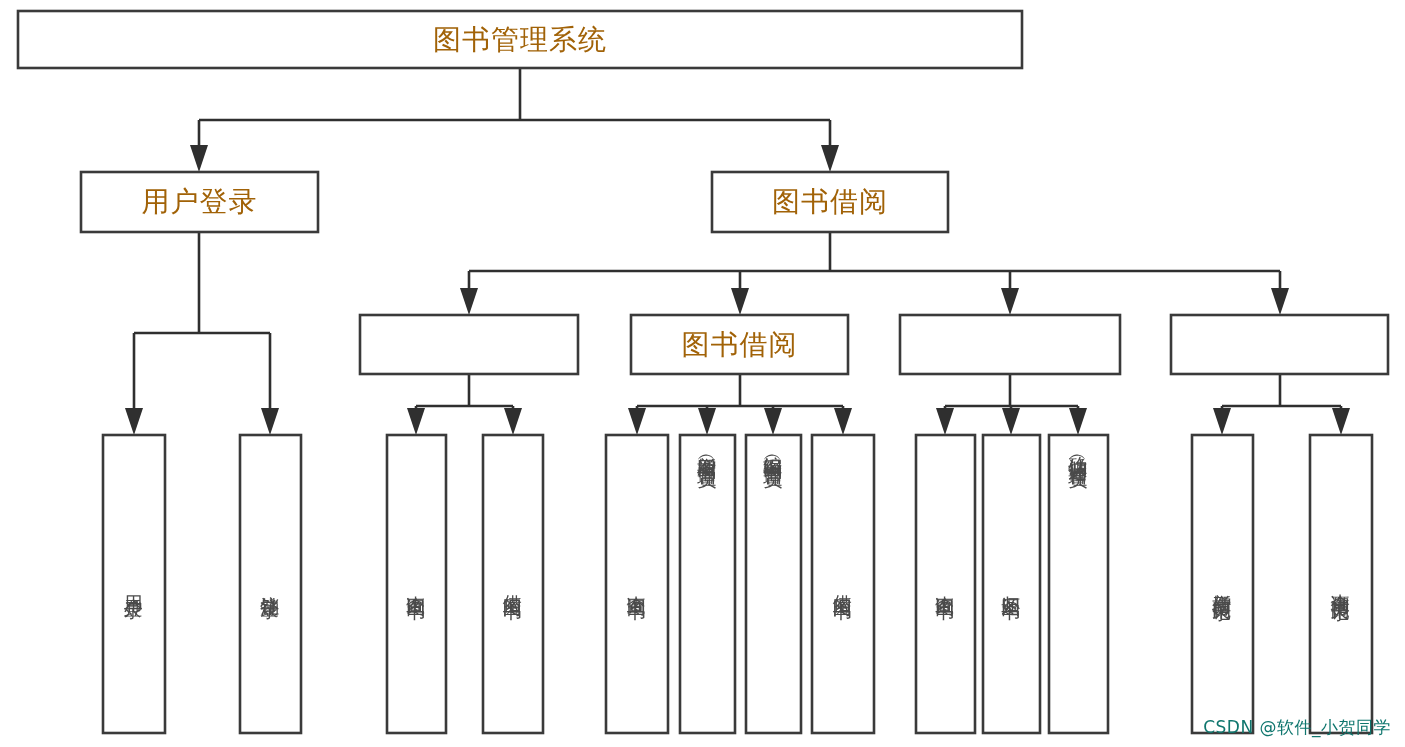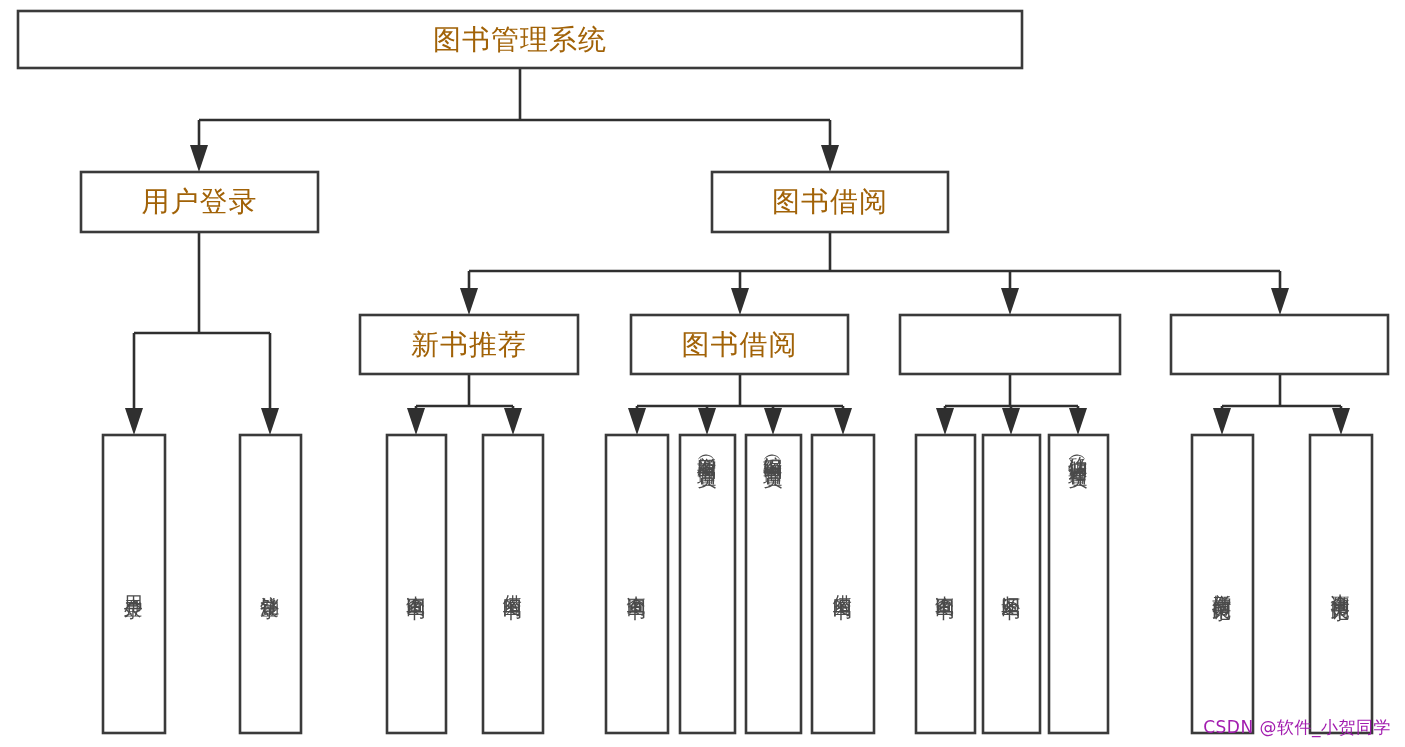--- a/index.html
+++ b/index.html
@@ -72,21 +72,21 @@
     color: #a16207;
     white-space: nowrap;
     letter-spacing: 1px;
   }
   #watermark {
     position: absolute;
     right: 14px;
     bottom: 8px;
     font-family: "DejaVu Sans", "Liberation Sans", sans-serif;
     font-size: 17px;
-    color: #a21caf;
+    color: #0f766e;
     white-space: nowrap;
     pointer-events: none;
     letter-spacing: 0.5px;
   }
 </style>
 </head>
 <body>
 
 <div id="diagram-root">
 
@@ -196,23 +196,20 @@
 
   <div class="horiz-text-holder" style="left:18px;  top:11px;  width:1004px; height:57px;">
     <span class="horiz-text">图书管理系统</span>
   </div>
   <div class="horiz-text-holder" style="left:81px;  top:172px; width:237px;  height:60px;">
     <span class="horiz-text">用户登录</span>
   </div>
   <div class="horiz-text-holder" style="left:712px; top:172px; width:236px;  height:60px;">
     <span class="horiz-text">图书借阅</span>
   </div>
-  <div class="horiz-text-holder" style="left:360px; top:315px; width:218px;  height:59px;">
-    <span class="horiz-text">新书推荐</span>
-  </div>
   <div class="horiz-text-holder" style="left:631px; top:315px; width:217px;  height:59px;justify-content:center;">
     <span class="horiz-text">图书借阅</span>
   </div>
 
   <div class="vert-text-holder" style="left:103px;  top:435px; width:62px; height:298px;">
     <span class="vert-text">用户登录</span>
   </div>
   <div class="vert-text-holder" style="left:240px;  top:435px; width:61px; height:298px;">
     <span class="vert-text">注销登录</span>
   </div>

